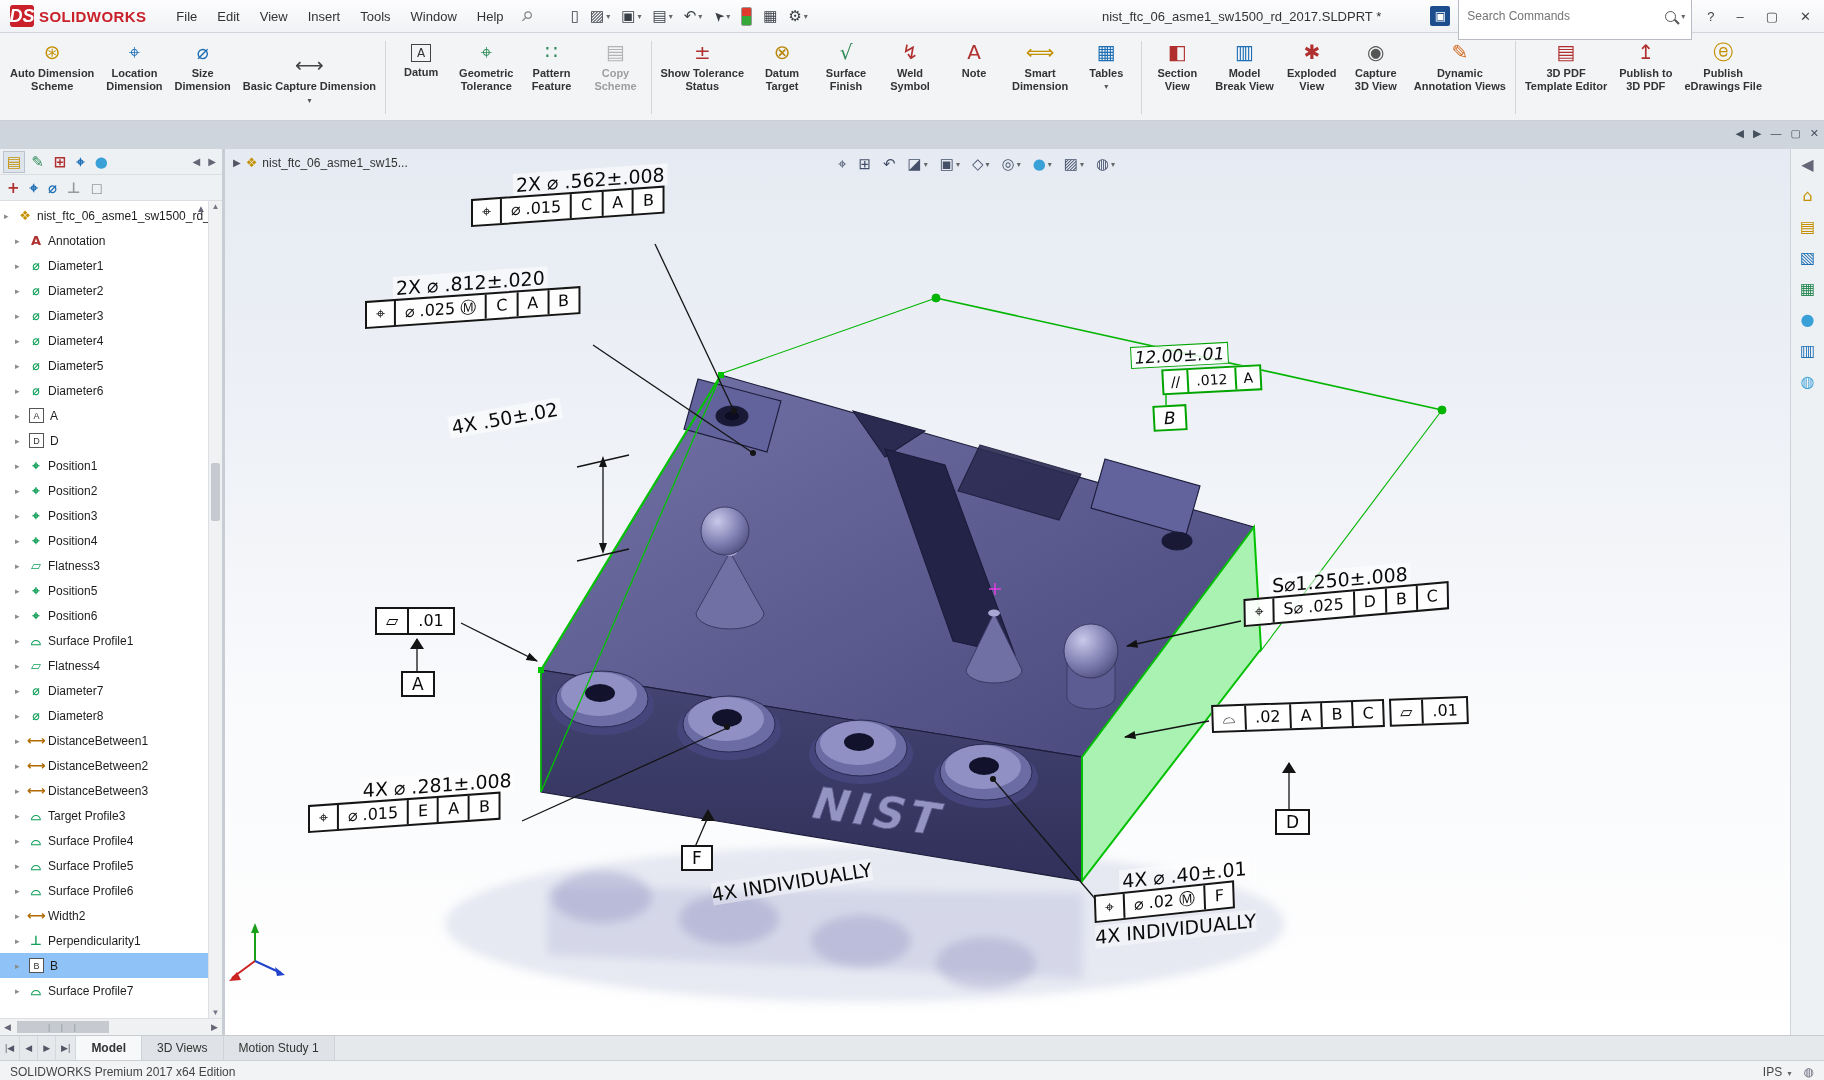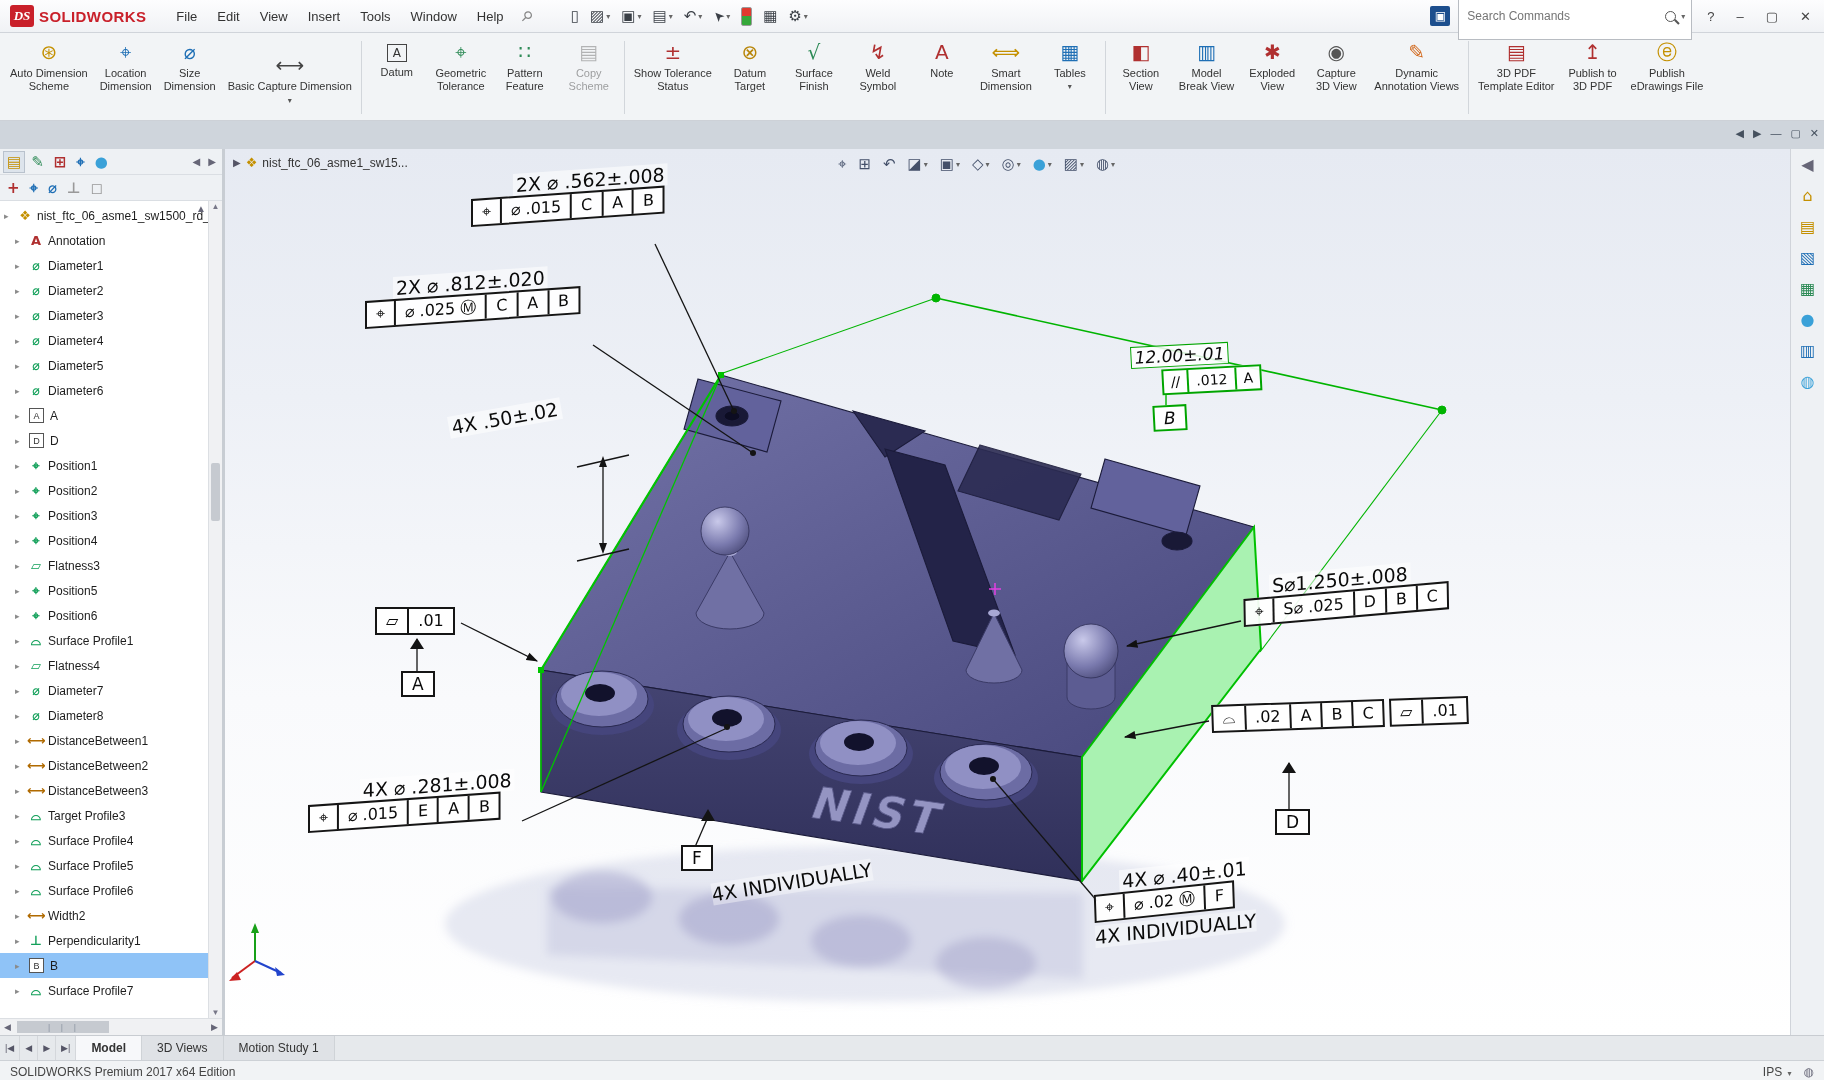--- a/index.html
+++ b/index.html
@@ -4,21 +4,21 @@
 <style>
   html,body{margin:0;padding:0;}
   #app{position:relative;width:1824px;height:1080px;overflow:hidden;background:#fff;
        font-family:"Liberation Sans",sans-serif;color:#222;user-select:none;}
 
   
   .titlebar{height:32px;display:flex;align-items:center;background:linear-gradient(#fdfdfe,#f0f2f5);
             border-bottom:1px solid #d0d4da;position:relative;}
   .brand{display:flex;align-items:center;gap:5px;padding:0 10px;}
   .ds{width:24px;height:22px;background:#c9202a;color:#fff;font-weight:bold;border-radius:3px;
-      display:flex;align-items:center;justify-content:center;font-size:13px;font-style:italic;font-family:Liberation Serif, serif;}
+      display:flex;align-items:center;justify-content:center;font-size:18px;font-style:italic;}
   .bname{color:#c9202a;font-size:15px;font-weight:bold;letter-spacing:.4px;}
   .menubar{display:flex;margin-left:10px;}
   .menu-item{padding:3px 10px;font-size:13px;color:#333;}
   .pin{color:#888;font-size:14px;margin:0 8px;display:inline-block;transform:rotate(45deg);}
   .qat{display:flex;align-items:center;gap:1px;margin-left:26px;}
   .qbtn{display:flex;align-items:center;padding:2px 5px;color:#3a3f46;font-size:15px;}
   .qg{font-family:"DejaVu Sans",sans-serif;}
   .selg{display:inline-block;transform:rotate(-135deg);font-size:13px;}
   .dd{font-size:8px;color:#666;margin-left:2px;}
   .rebuild{width:9px;height:17px;border-radius:2px;border:1px solid #999;
@@ -38,21 +38,21 @@
 
   
   .ribbon{height:88px;background:#f2f4f6;border-bottom:1px solid #cdd1d7;display:flex;
           align-items:stretch;padding:2px 4px 0;box-sizing:border-box;}
   .rbtn{display:flex;flex-direction:column;align-items:center;padding:6px 6px 2px;min-width:52px;
         max-width:112px;text-align:center;color:#333;}
   .rbtn.wide{max-width:150px;justify-content:center;}
   .rbtn.disabled{opacity:.45;}
   .ricon{font-size:20px;line-height:22px;font-family:"DejaVu Sans",sans-serif;}
   .ricon.boxed{font-size:12px;border:1.5px solid #444;padding:0 5px;line-height:16px;margin-top:3px;}
-  .rlabel{font-size:11px;line-height:1.2;margin-top:4px;white-space:pre-line;}
+  .rlabel{font-size:11px;line-height:1.2;margin-top:4px;white-space:pre-line;font-weight:bold;}
   .rdd{font-size:8px;color:#555;margin-top:2px;}
   .rsep{width:1px;background:#d2d6db;margin:6px 3px;}
 
   
   .cmdtabs{height:28px;background:#cfd5dc;display:flex;align-items:flex-end;padding-left:2px;position:relative;}
   .ctab{padding:5px 11px 6px;font-size:12px;color:#222;border-right:1px solid #bac0c8;}
   .ctab.active{background:#f2f4f6;font-weight:bold;}
   .ct-right{position:absolute;right:5px;top:6px;display:flex;gap:9px;color:#45505e;font-size:11px;}
 
   
@@ -176,20 +176,21 @@
           <span class="rebuild"></span>
         </div>
         <div class="qbtn">
           <span class="qg">▦</span>
         </div>
         <div class="qbtn">
           <span class="qg">⚙</span>
           <span class="dd">▾</span>
         </div>
       </div>
+    <div class="doc-title">nist_ftc_06_asme1_sw1500_rd_2017.SLDPRT *</div>
     <div class="tb-right">
       <span class="res-badge">▣</span>
       <div class="searchbox">
         <input placeholder="Search Commands" style="">
         <span class="mag"></span>
         <span class="dd">▾</span>
       </div>
       <span class="winbtn">?</span>
       <span class="winbtn">–</span>
       <span class="winbtn">▢</span>

